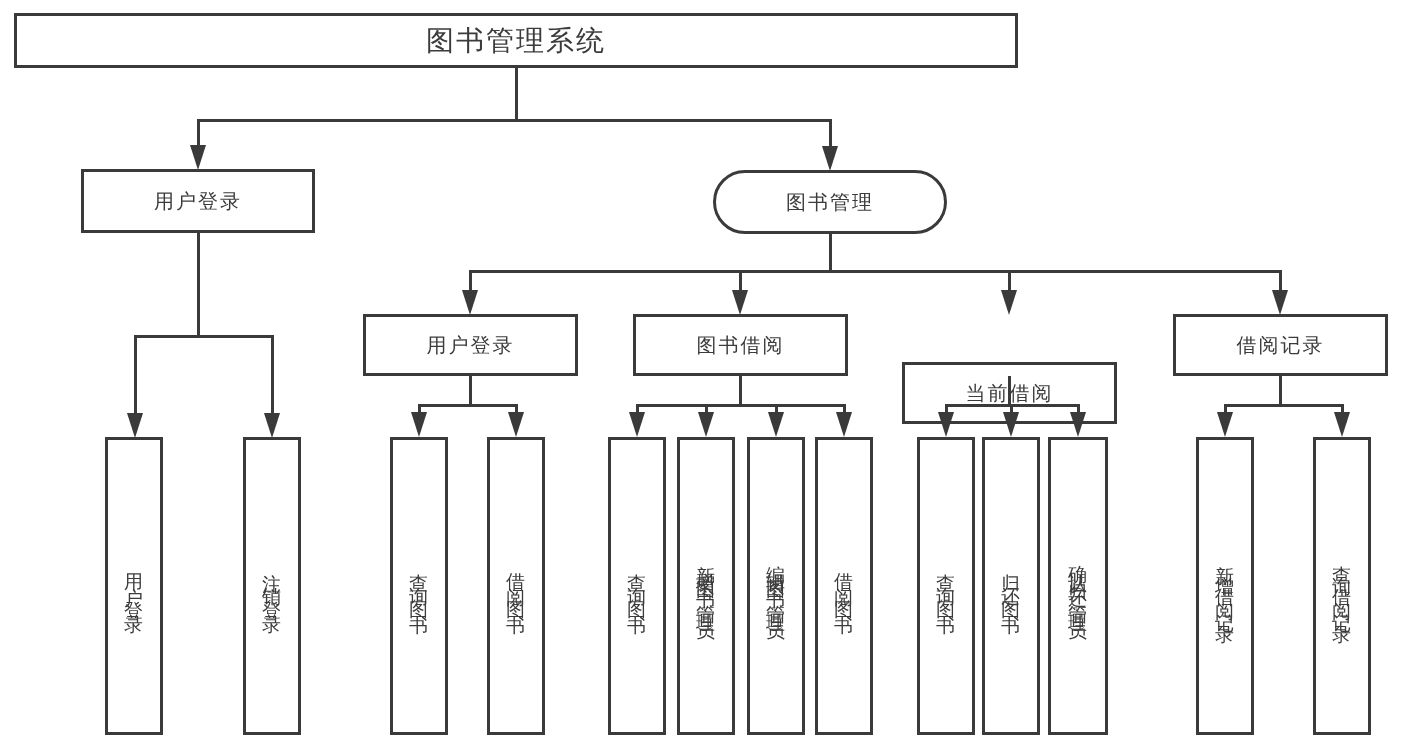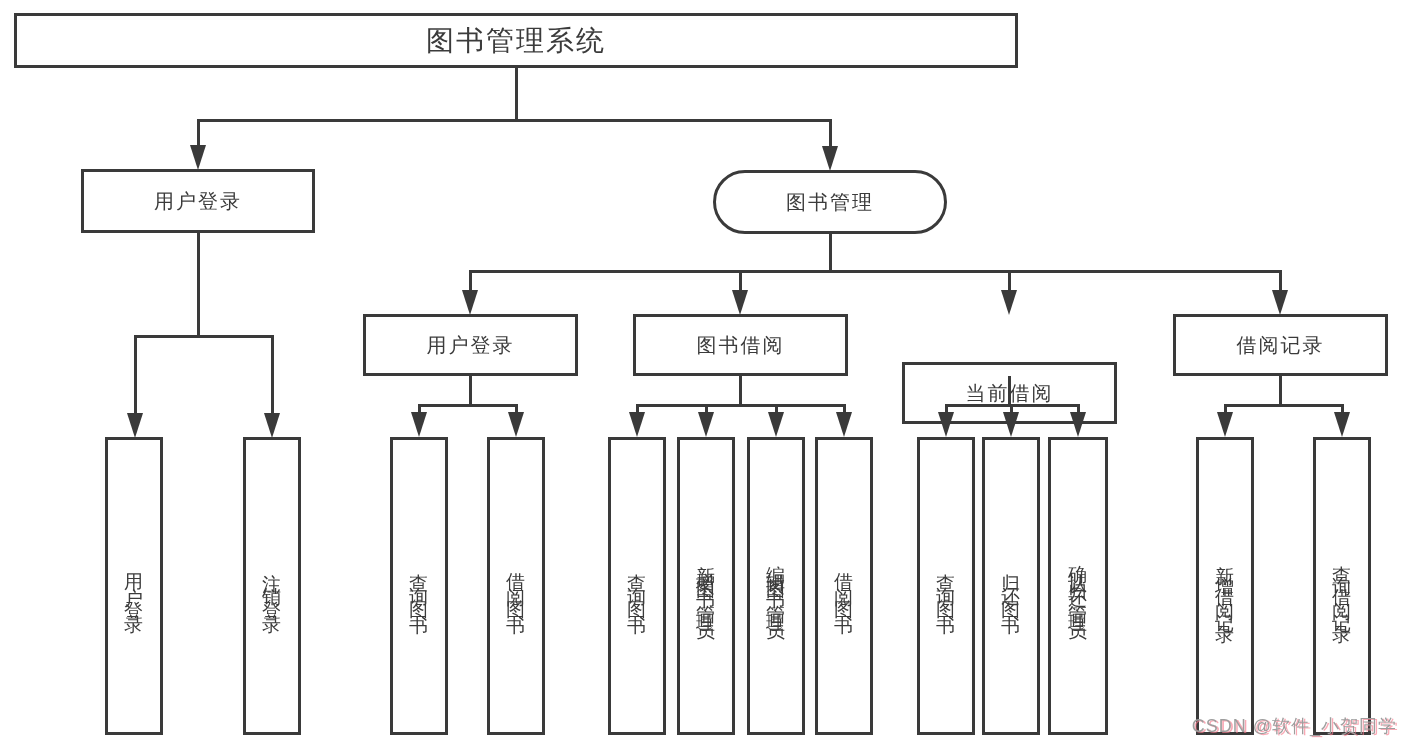--- a/index.html
+++ b/index.html
@@ -175,15 +175,14 @@
   <div class="box vbox ls10" style="left:1048px;top:437px;width:60px;height:298px;">
     <span>确认归还（管理员）</span>
   </div>
   <div class="box vbox ls6" style="left:1196px;top:437px;width:58px;height:298px;">
     <span>新增借阅记录</span>
   </div>
   <div class="box vbox ls6" style="left:1313px;top:437px;width:58px;height:298px;">
     <span>查询借阅记录</span>
   </div>
 
-  <div class="watermark">CSDN @软件_小贺同学</div>
 
 </div>
 
 </body></html>

